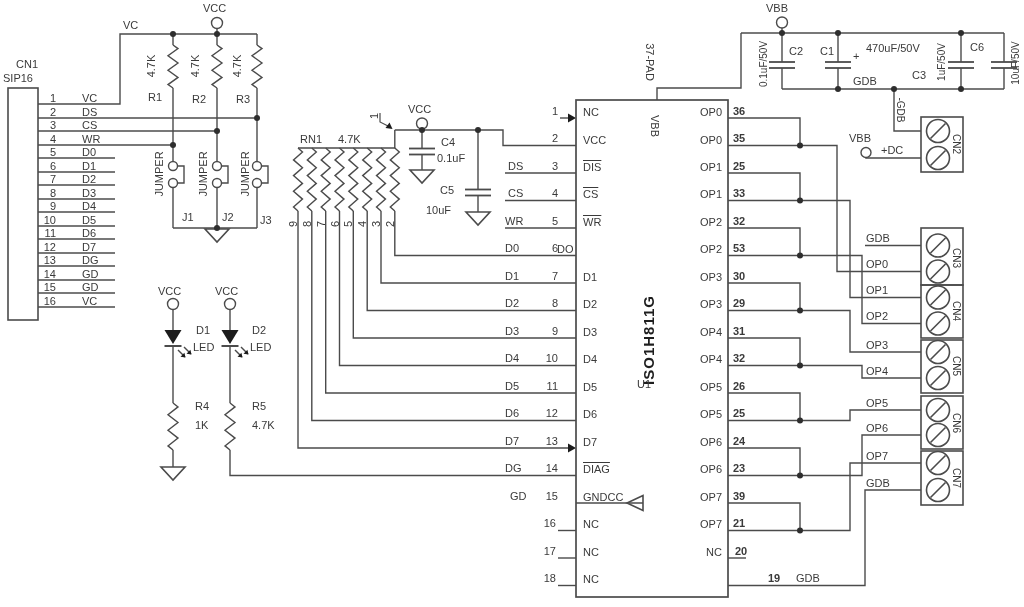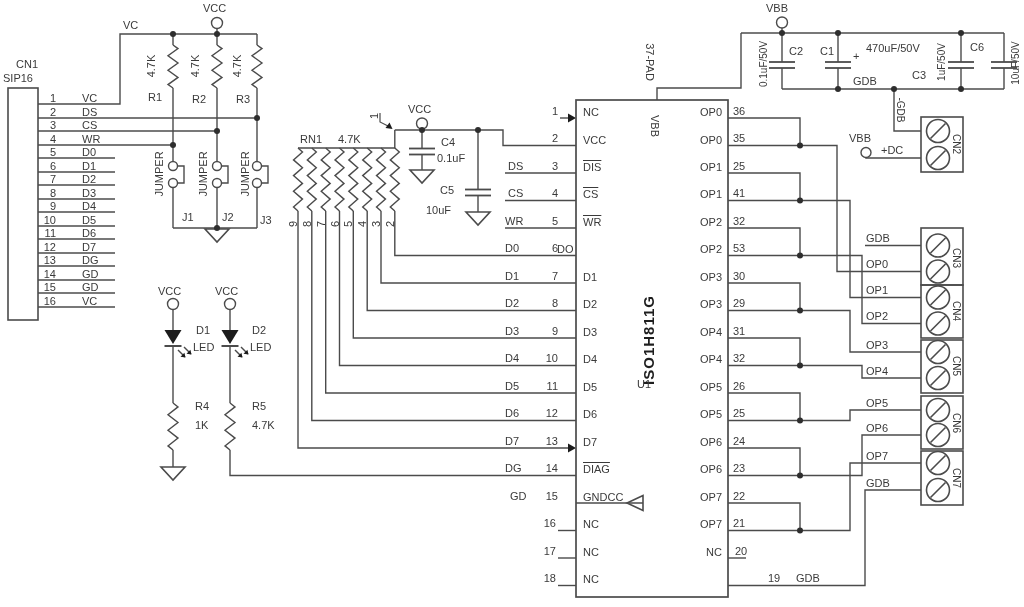--- a/index.html
+++ b/index.html
@@ -2,21 +2,21 @@
 <html><head>
 <meta charset="utf-8">
 <style>
   html,body{margin:0;padding:0;background:#fff;}
   #stage{position:relative;width:1024px;height:607px;background:#ffffff;overflow:hidden;
          font-family:"Liberation Sans","DejaVu Sans",sans-serif;color:#3a3a3a;}
   svg{position:absolute;left:0;top:0;}
   .t{position:absolute;font-size:11px;line-height:12px;white-space:nowrap;color:#3a3a3a;}
   .num{width:16px;text-align:right;}
   .icnum{width:26px;text-align:right;}
-  .ricnum{width:26px;text-align:left;}
+  .ricnum{width:26px;text-align:left;font-weight:bold;}
   .rname{width:82px;text-align:right;}
   .v{position:absolute;font-size:11px;line-height:11px;white-space:nowrap;color:#3a3a3a;
      transform:translate(-50%,-50%) rotate(-90deg);}
   .vcw{position:absolute;font-size:11px;line-height:11px;white-space:nowrap;color:#3a3a3a;
      transform:translate(-50%,-50%) rotate(90deg);}
   .ov{text-decoration:overline;}
   .part{font-weight:bold;font-size:15px;letter-spacing:1px;color:#1e1e1e;}
   .small{font-size:10px;}
 </style>
 </head>
@@ -453,32 +453,32 @@
 <span class="t rname" style="left:640px;top:436px">OP6</span>
 <span class="t rname" style="left:640px;top:463px">OP6</span>
 <span class="t rname" style="left:640px;top:491px">OP7</span>
 <span class="t rname" style="left:640px;top:518px">OP7</span>
 <span class="t rname" style="left:640px;top:546px">NC</span>
 <span class="t rname" style="left:640px;top:606px">GNDBB</span>
 
 <span class="t ricnum" style="left:733px;top:105px">36</span>
 <span class="t ricnum" style="left:733px;top:132px">35</span>
 <span class="t ricnum" style="left:733px;top:160px">25</span>
-<span class="t ricnum" style="left:733px;top:187px">41</span>
+<span class="t ricnum" style="left:733px;top:187px">33</span>
 <span class="t ricnum" style="left:733px;top:215px">32</span>
 <span class="t ricnum" style="left:733px;top:242px">53</span>
 <span class="t ricnum" style="left:733px;top:270px">30</span>
 <span class="t ricnum" style="left:733px;top:297px">29</span>
 <span class="t ricnum" style="left:733px;top:325px">31</span>
 <span class="t ricnum" style="left:733px;top:352px">32</span>
 <span class="t ricnum" style="left:733px;top:380px">26</span>
 <span class="t ricnum" style="left:733px;top:407px">25</span>
 <span class="t ricnum" style="left:733px;top:435px">24</span>
 <span class="t ricnum" style="left:733px;top:462px">23</span>
-<span class="t ricnum" style="left:733px;top:490px">22</span>
+<span class="t ricnum" style="left:733px;top:490px">39</span>
 <span class="t ricnum" style="left:733px;top:517px">21</span>
 <span class="t ricnum" style="left:735px;top:545px">20</span>
 <span class="t ricnum" style="left:768px;top:572px">19</span>
 <span class="t" style="left:796px;top:572px">GDB</span>
 
 <span class="t" style="left:766px;top:2px">VBB</span>
 <span class="t" style="left:789px;top:45px">C2</span>
 <span class="v small" style="left:763px;top:64px">0.1uF/50V</span>
 <span class="t" style="left:820px;top:45px">C1</span>
 <span class="t" style="left:853px;top:50px">+</span>

